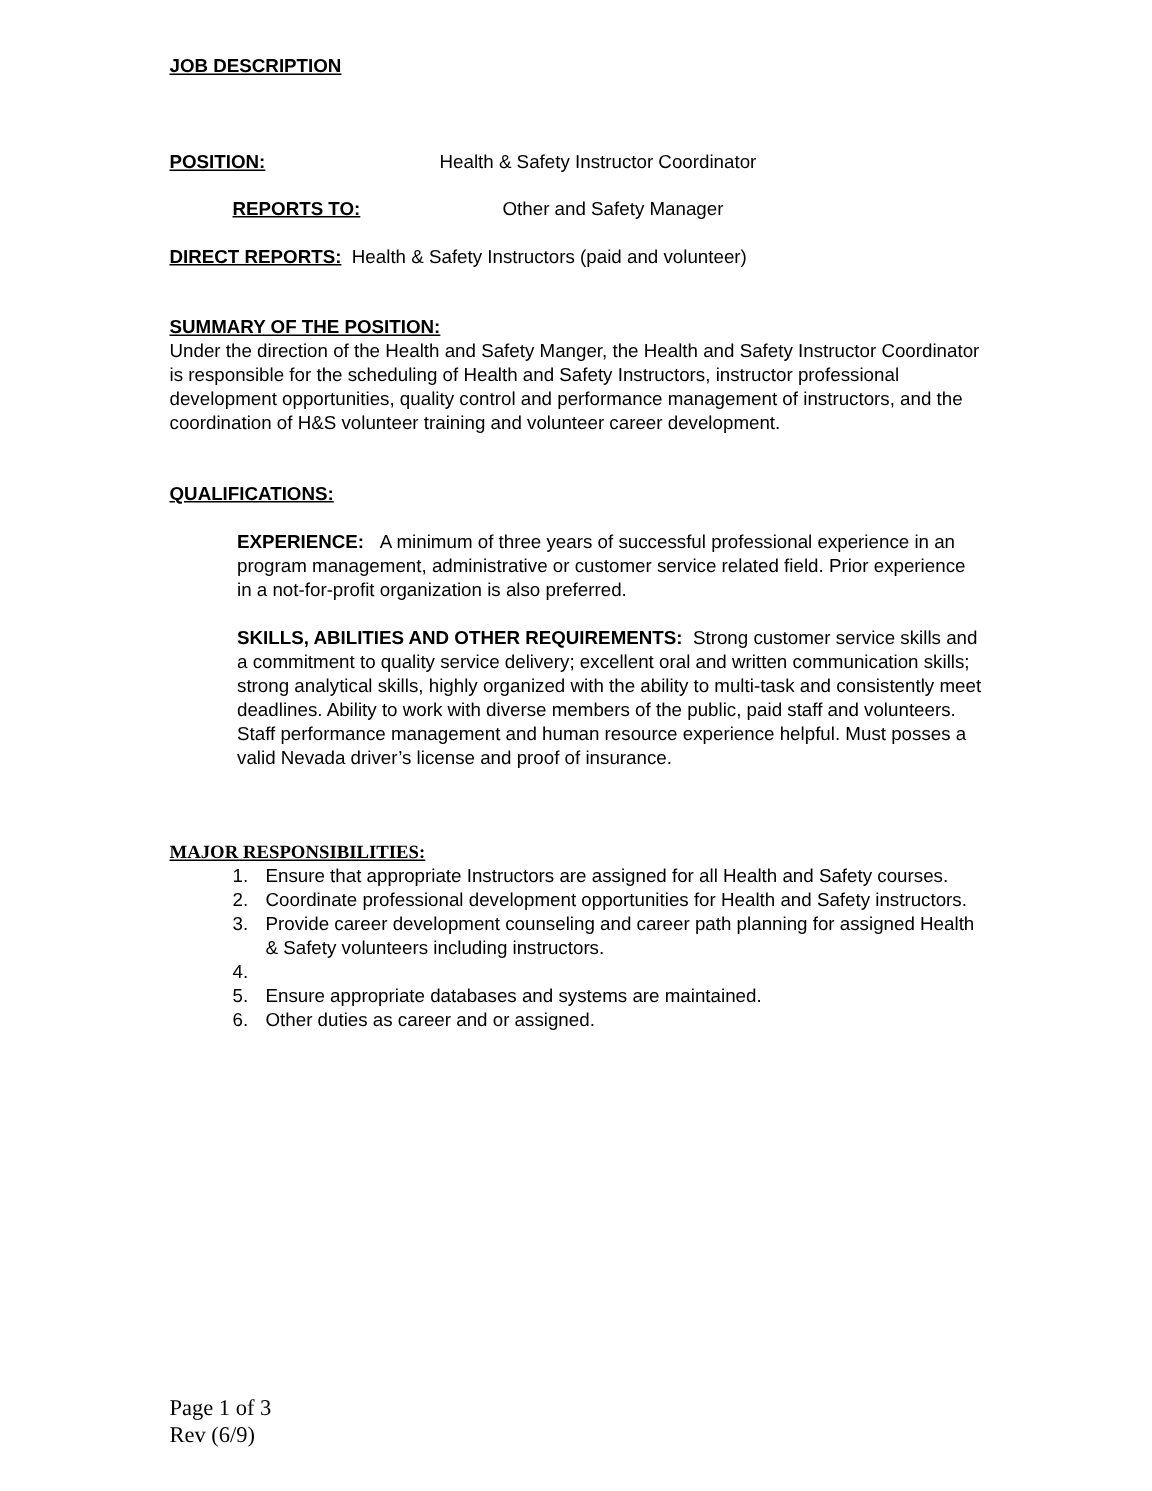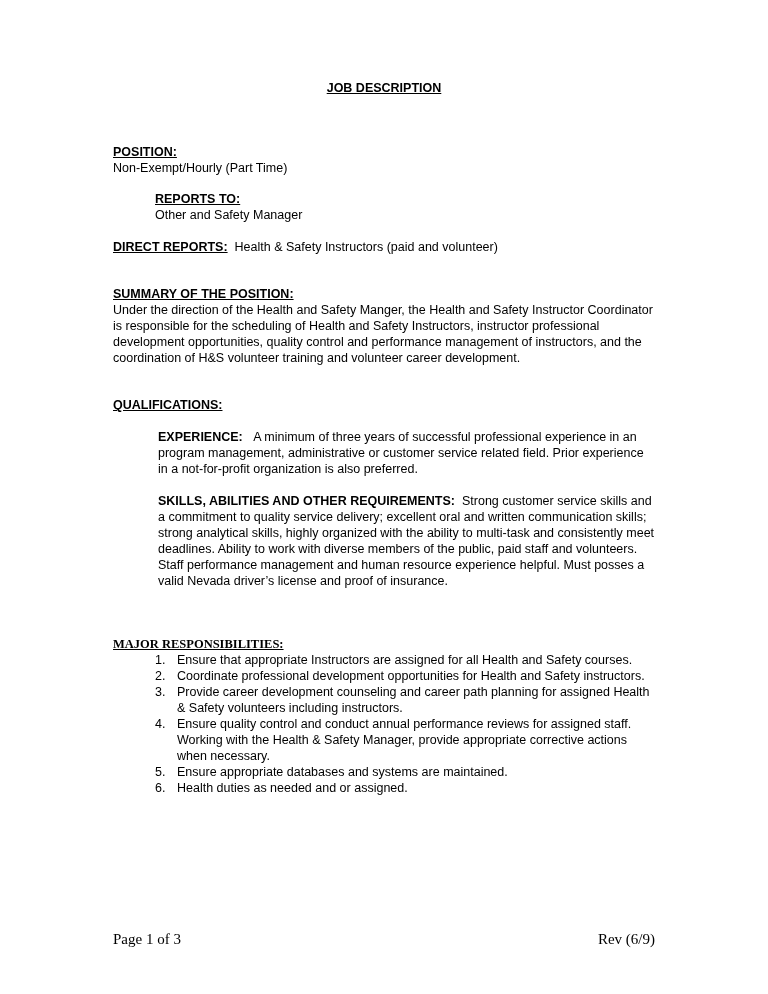--- a/index.html
+++ b/index.html
@@ -15,34 +15,34 @@
     line-height: 16px;
     overflow: hidden;
   }
   .content {
     position: absolute;
     left: 113px;
     top: 0;
     width: 542px;
   }
   .doc-title {
-    margin-top: 80px;
-    text-align: center;
+    margin-top: 36px;
+    text-align: left;
     font-weight: bold;
     text-decoration: underline;
   }
   .hlabel {
     font-weight: bold;
     text-decoration: underline;
   }
   .plabel {
     font-weight: bold;
   }
   .meta { margin-top: 48px; }
-  .meta-row { display: flex; flex-direction: column; }
+  .meta-row { display: flex; }
   .tab-label { width: 180px; flex-shrink: 0; }
   .mt14 { margin-top: 14px; }
   .mt15 { margin-top: 15px; margin-left: 42px; }
   .mt16 { margin-top: 16px; }
   .mt17 { margin-top: 31px; }
   .mt31 { margin-top: 31px; }
   .mt47 { margin-top: 47px; font-family: Liberation Serif, serif; }
   .qual-p {
     margin-left: 45px;
     margin-top: 16px;
@@ -58,35 +58,36 @@
   .footer {
     position: absolute;
     left: 113px;
     top: 930px;
     width: 542px;
     display: flex;
     justify-content: space-between;
     font-family: "Liberation Serif", serif;
     font-size: 15px;
     line-height: 18px;
+    flex-direction: column;
   }
 </style>
 </head>
 <body>
 
 <div class="page">
   <div class="content">
 
     <div class="doc-title">JOB DESCRIPTION</div>
 
     <div class="meta">
       <div class="meta-row">
         <div class="tab-label hlabel">POSITION:</div>
         <div class="meta-value">
-          <div>Non-Exempt/Hourly (Part Time)</div>
+          <div>Health &amp; Safety Instructor Coordinator</div>
         </div>
       </div>
       <div class="meta-row mt15">
         <div class="tab-label hlabel">REPORTS TO:</div>
         <div class="meta-value">Other and Safety Manager</div>
       </div>
       <div class="mt16"><span class="hlabel">DIRECT REPORTS:</span> <span>&nbsp;Health &amp; Safety Instructors (paid and volunteer)</span></div>
     </div>
 
     <div>
@@ -113,29 +114,28 @@
         <div class="resp-item">
           <span class="resp-num">2.</span>
           <span class="resp-text">Coordinate professional development opportunities for Health and Safety instructors.</span>
         </div>
         <div class="resp-item">
           <span class="resp-num">3.</span>
           <span class="resp-text">Provide career development counseling and career path planning for assigned Health &amp; Safety volunteers including instructors.</span>
         </div>
         <div class="resp-item">
           <span class="resp-num">4.</span>
-          <span class="resp-text">Ensure quality control and conduct annual performance reviews for assigned staff. Working with the Health &amp; Safety Manager, provide appropriate corrective actions when necessary.</span>
         </div>
         <div class="resp-item">
           <span class="resp-num">5.</span>
           <span class="resp-text">Ensure appropriate databases and systems are maintained.</span>
         </div>
         <div class="resp-item">
           <span class="resp-num">6.</span>
-          <span class="resp-text">Health duties as needed and or assigned.</span>
+          <span class="resp-text">Other duties as career and or assigned.</span>
         </div>
       </div>
     </div>
 
   </div>
 
   <div class="footer">
     <span>Page 1 of 3</span>
     <span>Rev (6/9)</span>
   </div>

